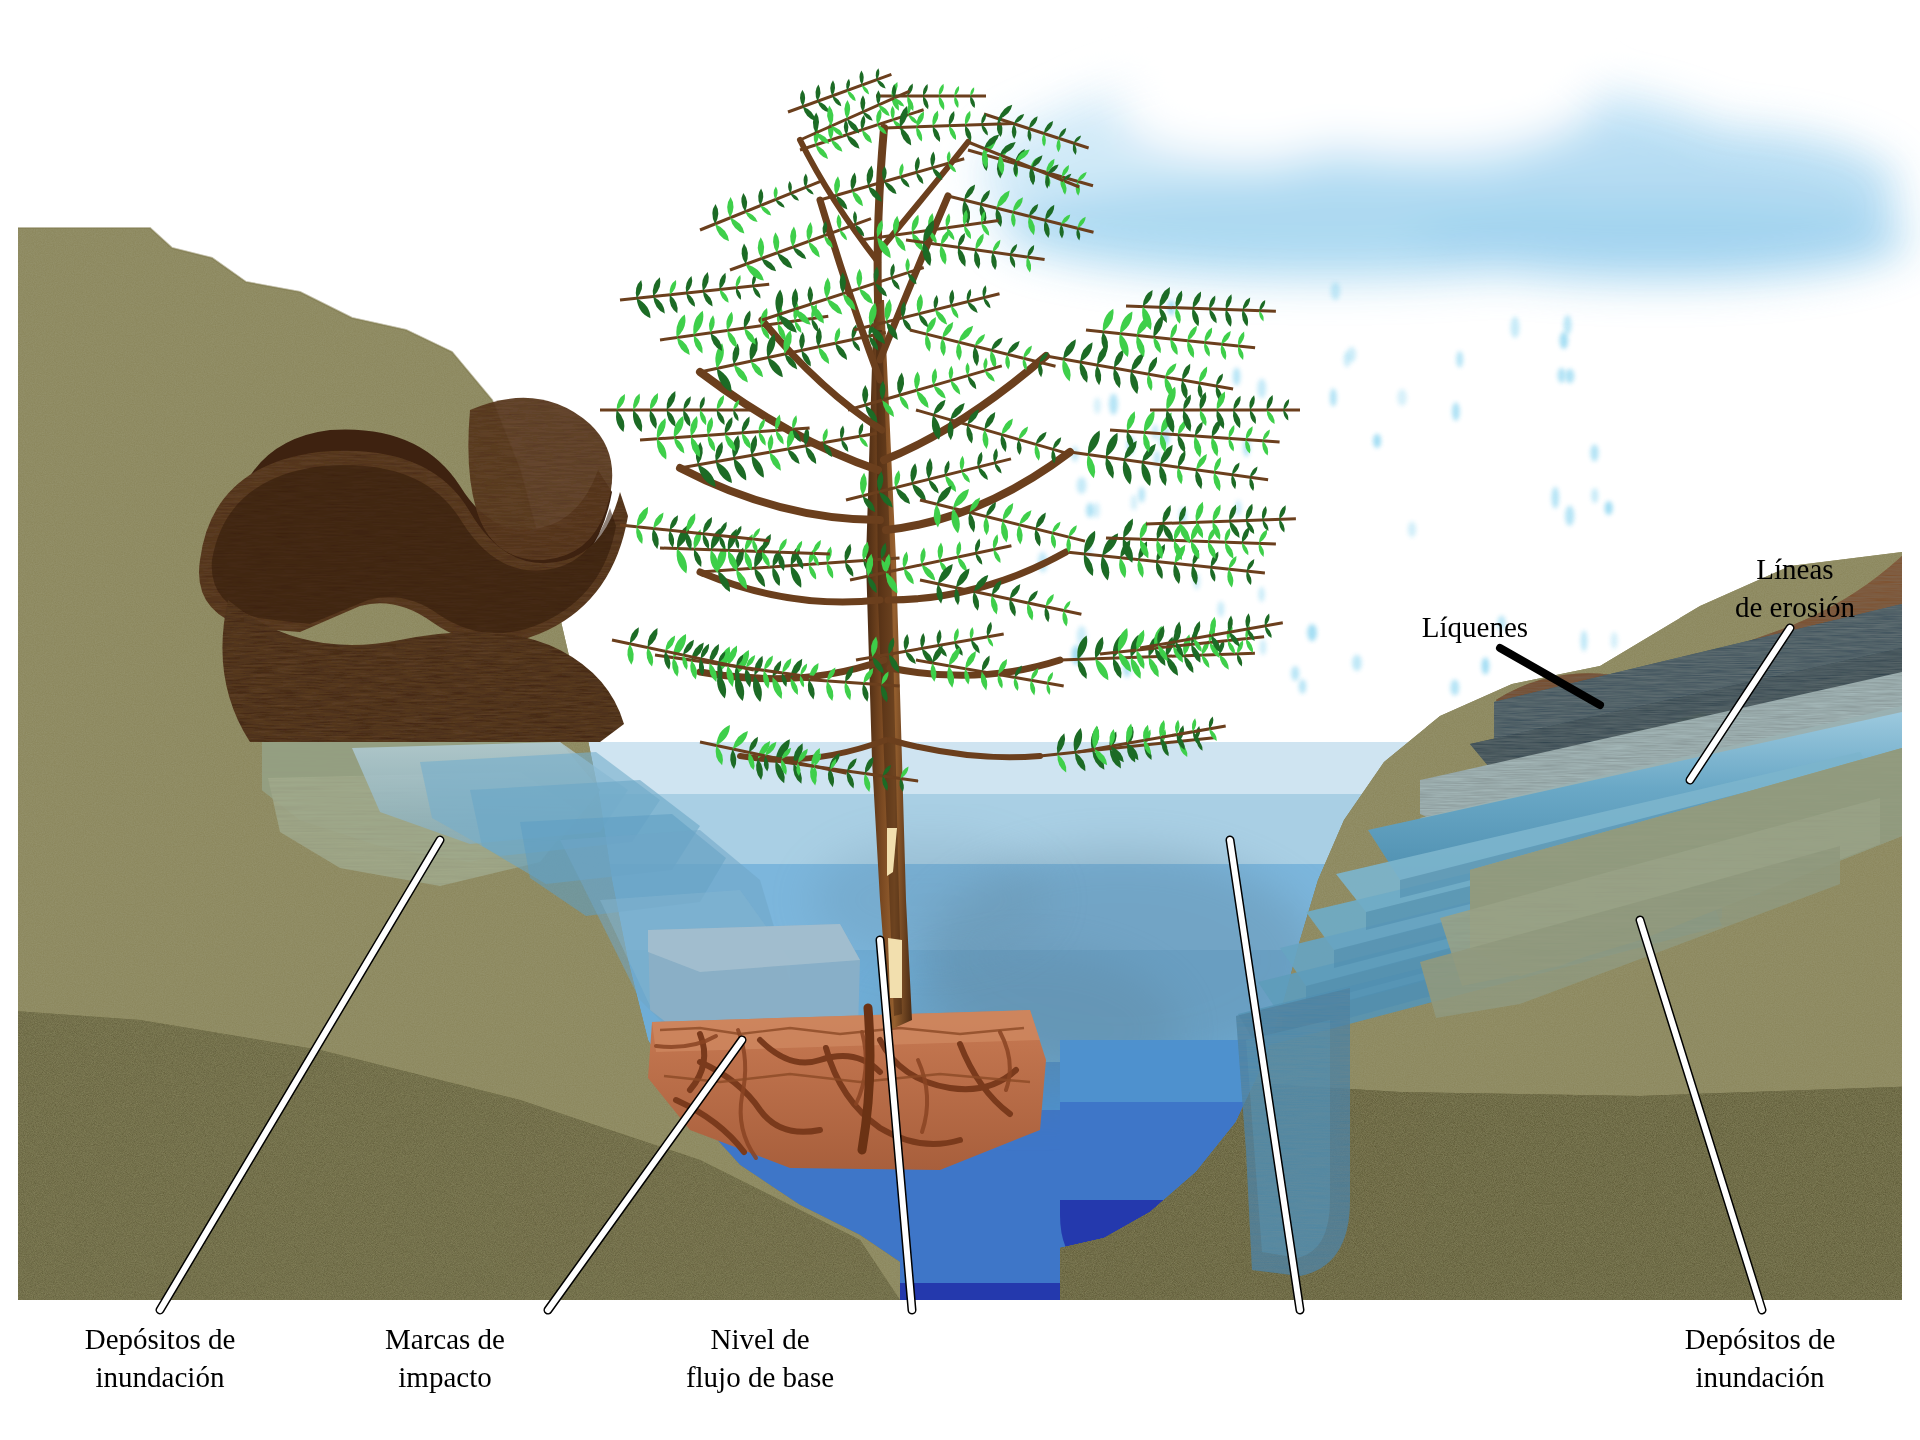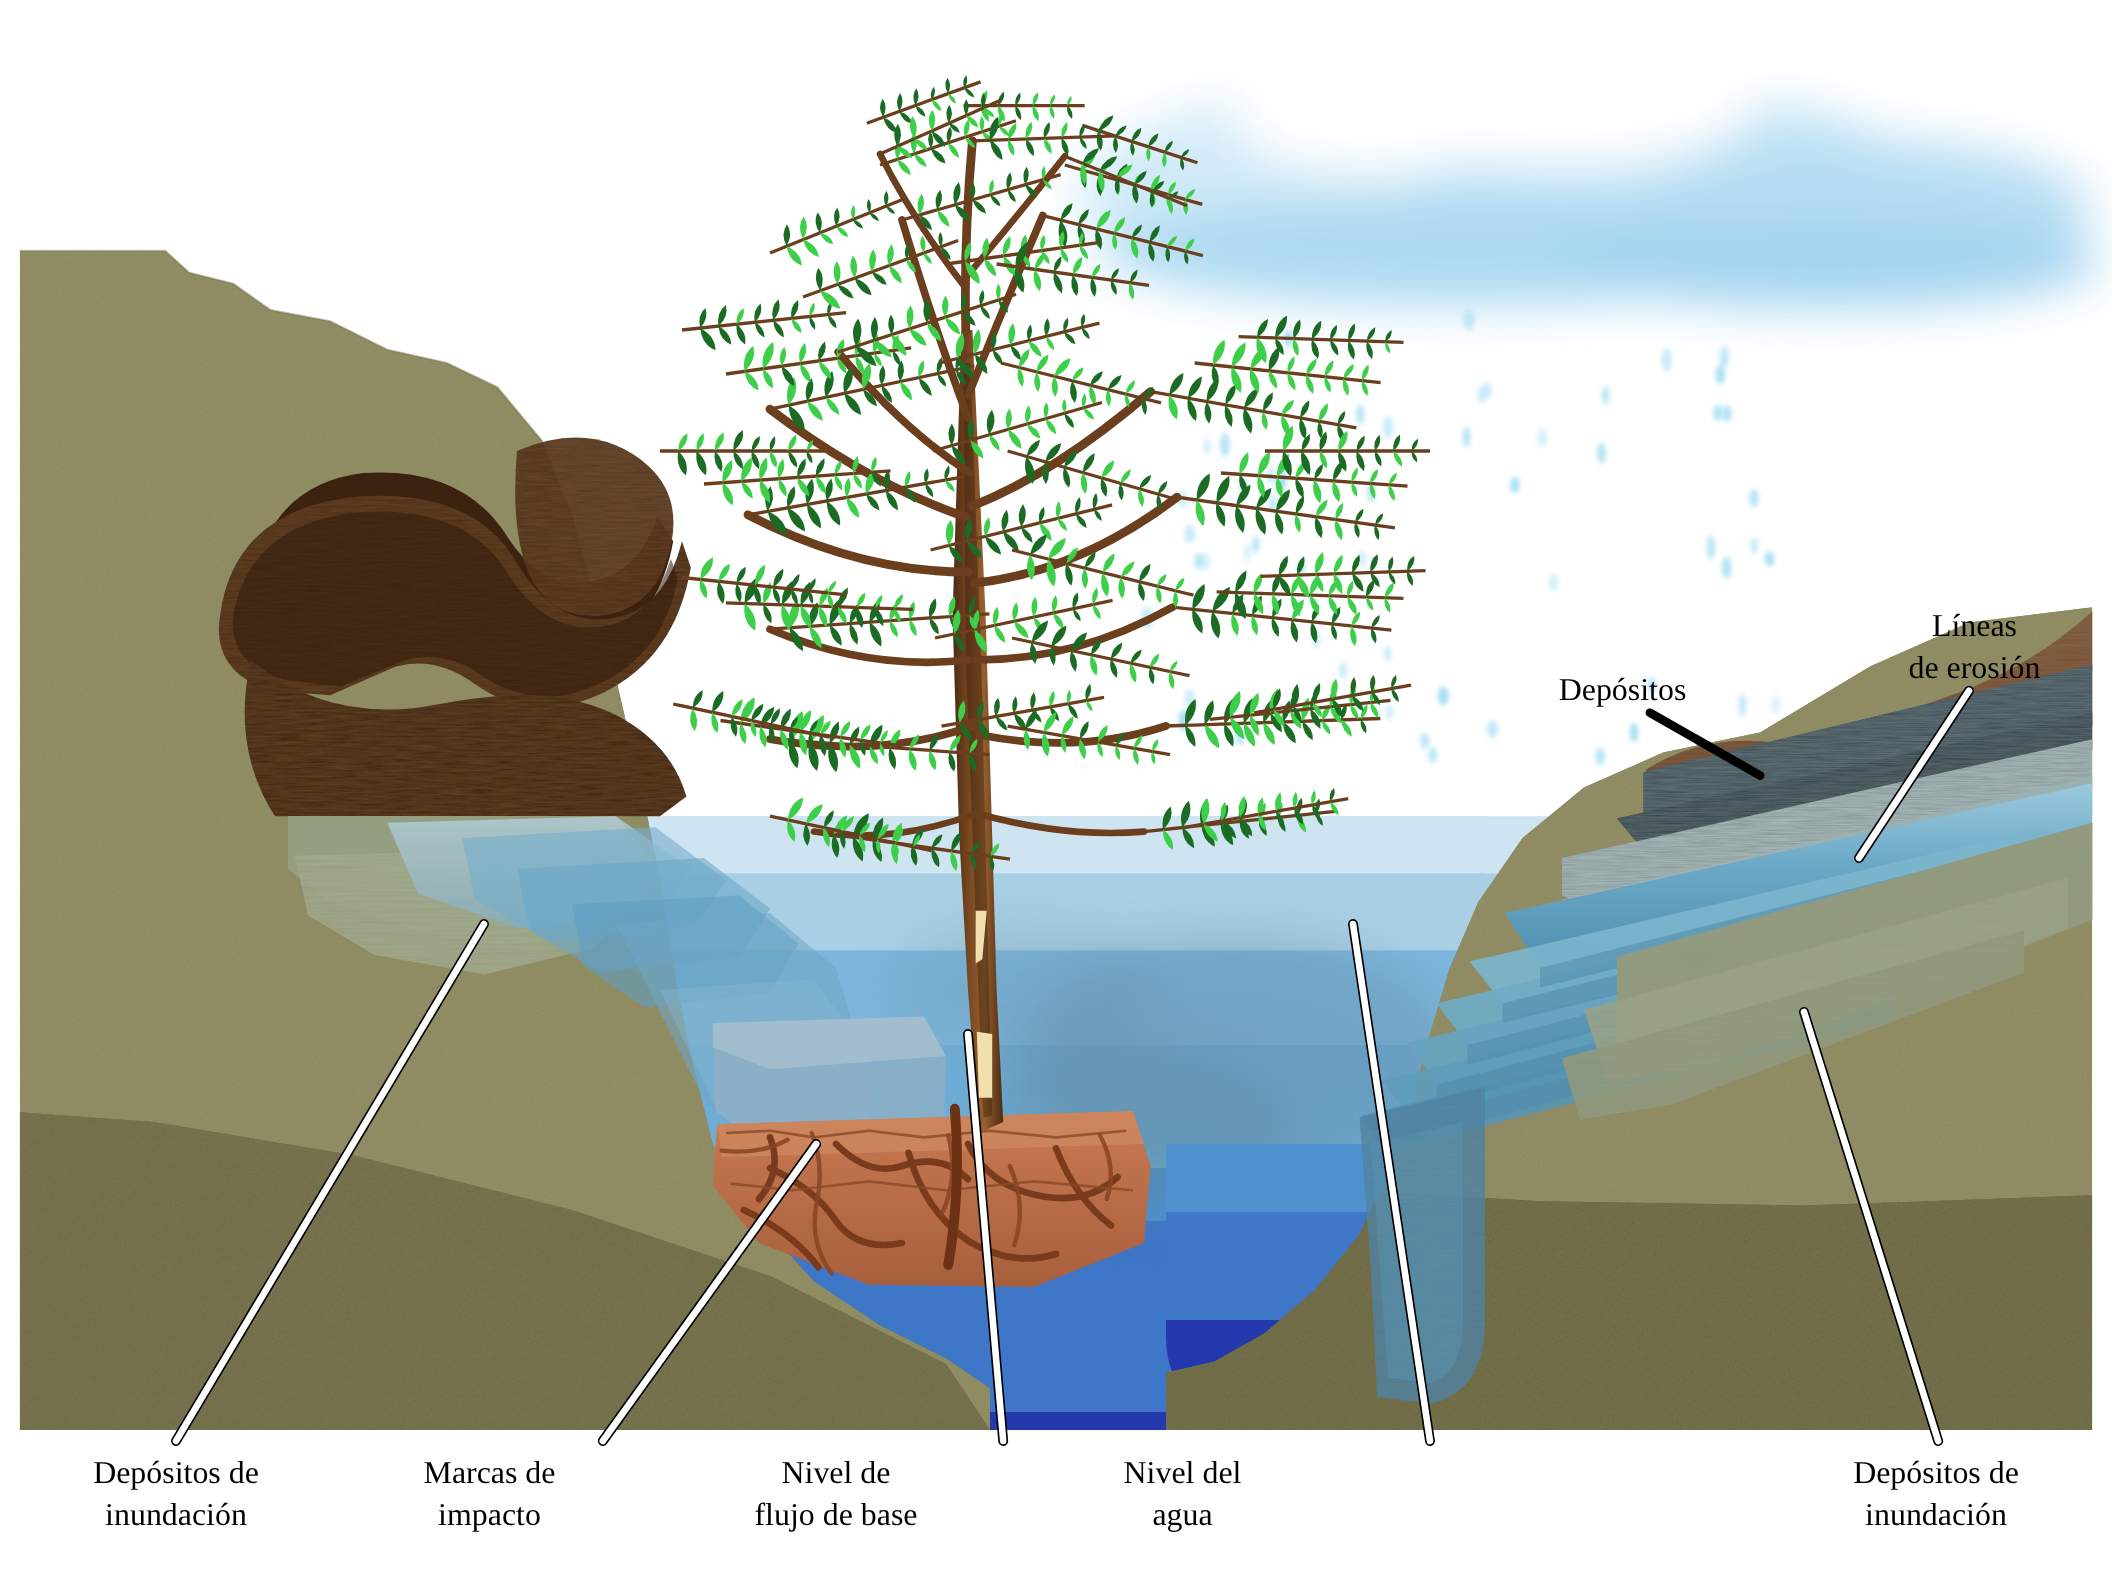--- a/index.html
+++ b/index.html
@@ -1410,21 +1410,19 @@
       </g>
 
   </svg>
 
   <div class="lbl" id="lab0" style="left: 30px; top: 1320px; width: 260px;">Depósitos de
 inundación</div>
   <div class="lbl" id="lab2" style="left: 620px; top: 1320px; width: 280px;">Nivel de
 flujo de base</div>
   <div class="lbl" id="lab1" style="left: 330px; top: 1320px; width: 230px;">Marcas de
 impacto</div>
-  <div class="lbl" id="lab3" style="left: 960px; top: 1320px; width: 230px;">Nivel del
-agua</div>
   <div class="lbl" id="lab4" style="left: 1630px; top: 1320px; width: 260px;">Depósitos de
 inundación</div>
-  <div class="lbl" id="lab5" style="left: 1380px; top: 608px; width: 190px;">Depósitos</div>
+  <div class="lbl" id="lab5" style="left: 1380px; top: 608px; width: 190px;">Líquenes</div>
   <div class="lbl" id="lab6" style="left: 1680px; top: 550px; width: 230px;">Líneas
 de erosión</div>
 
 </div>
 
 </body></html>

